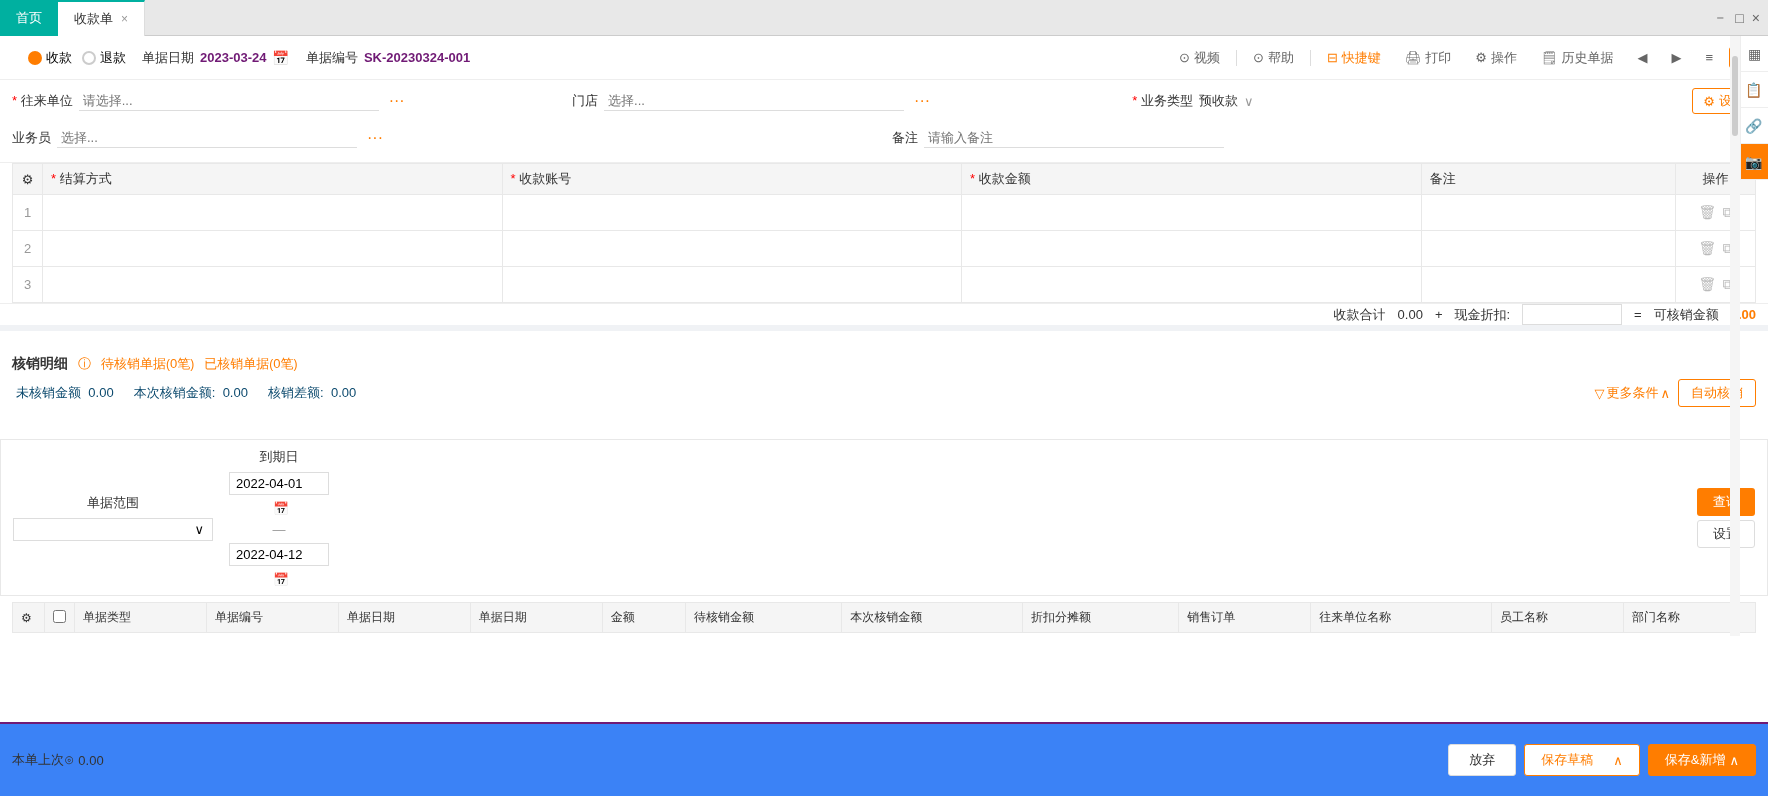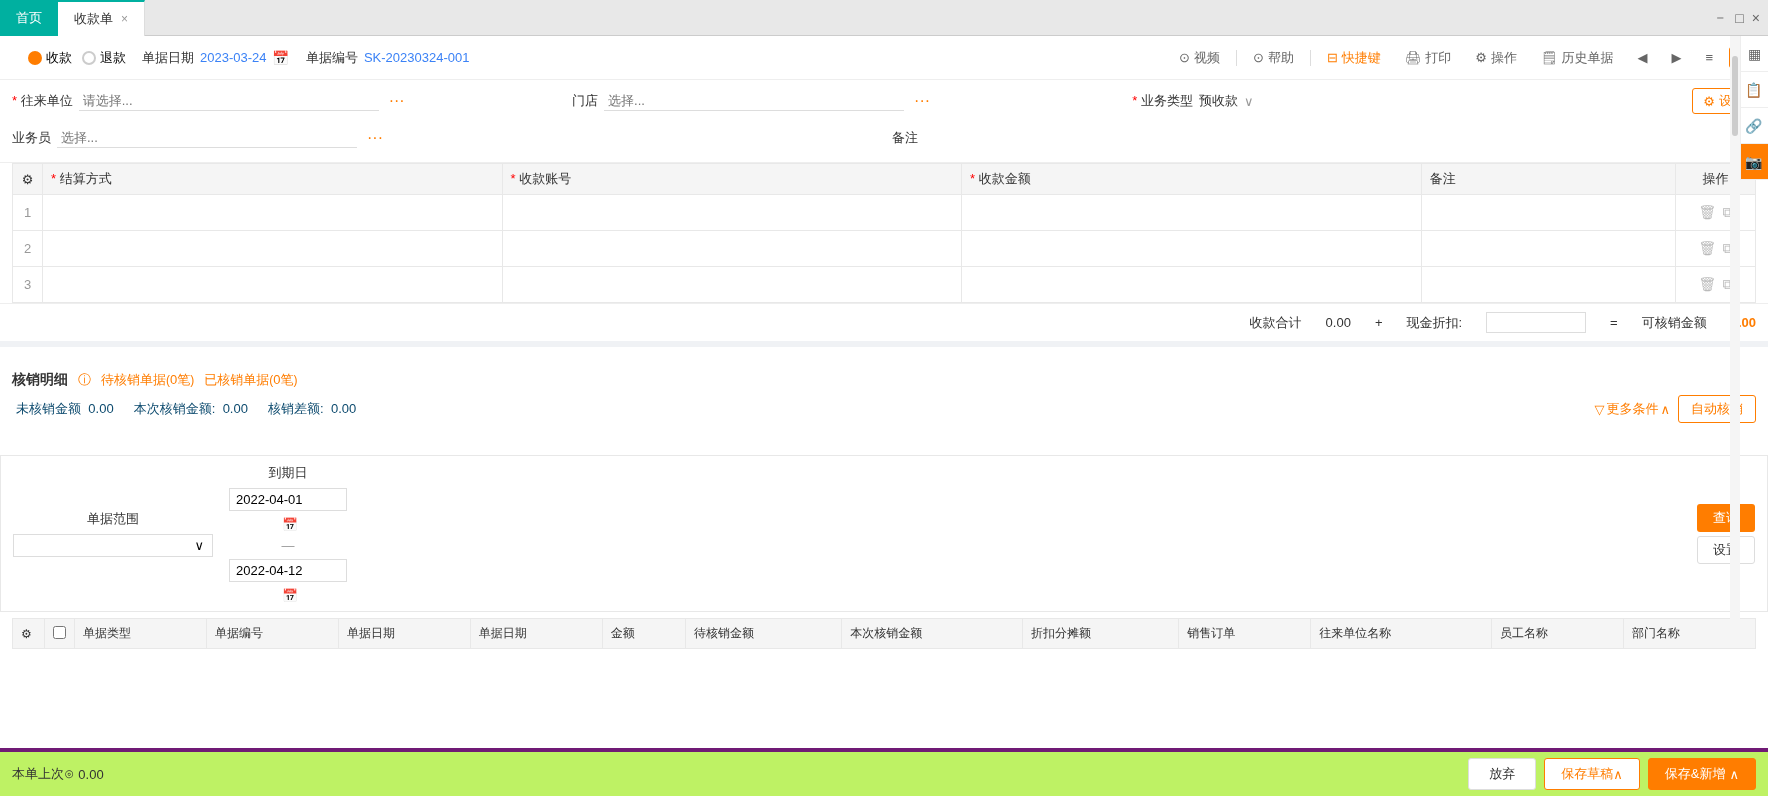--- a/index.html
+++ b/index.html
@@ -32,21 +32,21 @@
     .toolbar-row {
       display: flex; align-items: center; padding: 6px 12px;
       background: #fff; border-bottom: 1px solid #eee; min-height: 44px; gap: 16px;
     }
     .radio-group { display: flex; align-items: center; gap: 10px; padding-left: 16px; }
     .radio-item { display: flex; align-items: center; gap: 4px; cursor: pointer; }
     .radio-circle { width: 14px; height: 14px; border-radius: 50%; border: 2px solid #ccc; }
     .radio-circle.selected { border-color: #ff7d00; background: #ff7d00; }
     .toolbar-field { display: flex; align-items: center; gap: 6px; }
     .toolbar-label { color: #333; white-space: nowrap; }
-    .toolbar-value { color: #3b82f6; font-weight: normal; }
+    .toolbar-value { color: #701a75; font-weight: bold; }
     .toolbar-icon { color: #ff7d00; cursor: pointer; font-size: 14px; }
     .toolbar-right { margin-left: auto; display: flex; align-items: center; gap: 8px; }
     .toolbar-btn {
       display: flex; align-items: center; gap: 4px; padding: 3px 8px;
       cursor: pointer; color: #666; font-size: 12px; border-radius: 3px;
     }
     .toolbar-btn.highlight { color: #ff7d00; }
     .divider-v { width: 1px; height: 16px; background: #ddd; }
 
     
@@ -79,21 +79,21 @@
     .data-table td {
       border: 1px solid #e8e8e8; padding: 4px 8px; height: 36px;
     }
     .data-table .row-num { color: #999; text-align: center; width: 30px; }
     .table-actions { display: flex; gap: 6px; justify-content: center; }
     .tbl-icon { color: #bbb; cursor: pointer; font-size: 14px; }
 
     
     .sum-row {
       display: flex; align-items: center; justify-content: flex-end;
-      padding: 8px 12px; border-top: 1px solid #eee; gap: 24px; color: #333;
+      padding: 0 12px; border-top: 1px solid #eee; gap: 12px; color: #333;
     }
     .sum-value { color: #333; }
     .sum-orange { color: #ff7d00; font-weight: bold; }
     .sum-input {
       border: 1px solid #ddd; padding: 2px 6px; width: 100px; text-align: right; outline: none;
     }
 
     
     .section-divider { height: 6px; background: #f0f2f5; }
 
@@ -118,21 +118,21 @@
       display: flex; align-items: center; gap: 16px; padding: 6px 0; border: 1px solid #e8e8e8; margin-bottom: 6px;
       padding: 8px 12px;
     }
     .filter-field { display: flex; align-items: center; gap: 6px; flex-direction: column; }
     .filter-label { color: #333; white-space: nowrap; }
     .filter-select {
       border: 1px solid #ddd; padding: 3px 8px; min-width: 180px;
       display: flex; align-items: center; justify-content: space-between; cursor: pointer;
     }
     .date-input {
-      border: 1px solid #ddd; padding: 3px 6px; width: 118px; outline: none;
+      border: 1px solid #ddd; padding: 3px 6px; width: 100px; outline: none;
     }
     .date-icon { color: #ff7d00; cursor: pointer; margin-left: 4px; }
     .dash { color: #999; }
     .query-btn {
       background: #ff7d00; color: #fff; border: none; padding: 5px 16px;
       border-radius: 3px; cursor: pointer;
     }
     .setting-btn-outline {
       background: #fff; border: 1px solid #ddd; color: #333;
       padding: 4px 12px; border-radius: 3px; cursor: pointer;
@@ -145,32 +145,32 @@
     .bottom-table th {
       background: #f5f5f5; border: 1px solid #e8e8e8; padding: 6px 8px;
       text-align: left; font-weight: normal; color: #333; white-space: nowrap; font-size: 12px;
     }
     .check-col { width: 24px; text-align: center; }
     .gear-col { width: 32px; text-align: center; }
 
     
     .footer-bar {
       margin-top: auto; display: flex; align-items: center;
-      padding: 6px 12px; border-top: 4px solid #701a75; background: #bef264; gap: 8px;
+      padding: 20px 12px; border-top: 2px solid #701a75; background: #3b82f6; gap: 8px;
     }
     .footer-info { color: #333; font-size: 13px; display: flex; align-items: center; gap: 4px; }
     .footer-actions { margin-left: auto; display: flex; gap: 8px; }
     .btn-abandon {
       background: #fff; border: 1px solid #ddd; color: #333;
       padding: 6px 20px; border-radius: 3px; cursor: pointer; font-size: 13px;
     }
     .btn-save-draft {
       background: #fff; border: 1px solid #ff7d00; color: #ff7d00;
       padding: 6px 16px; border-radius: 3px; cursor: pointer; font-size: 13px;
-      display: flex; align-items: center; gap: 0;
+      display: flex; align-items: center; gap: 20px;
     }
     .btn-save-new {
       background: #ff7d00; border: 1px solid #ff7d00; color: #fff;
       padding: 6px 16px; border-radius: 3px; cursor: pointer; font-size: 13px;
       display: flex; align-items: center; gap: 4px;
     }
 
     
     .right-sidebar {
       position: fixed; right: 0; top: 36px; width: 28px;
@@ -298,20 +298,21 @@
       </div>
     </div>
     <div class="form-row">
       <div class="form-field" style="flex:2;">
         <span class="field-label">业务员</span>
         <input class="field-input" type="text" style="max-width: 300px;" placeholder="选择...">
         <span class="field-more">···</span>
       </div>
       <div class="form-field" style="flex:2;">
         <span class="field-label">备注</span>
+        <input class="field-input" type="text" style="max-width: 300px;" placeholder="请输入备注">
       </div>
     </div>
   </div>
 
   <div class="table-section">
     <table class="data-table">
       <thead>
         <tr>
           <th style="width:30px;text-align:center;">
             <span>⚙</span>

